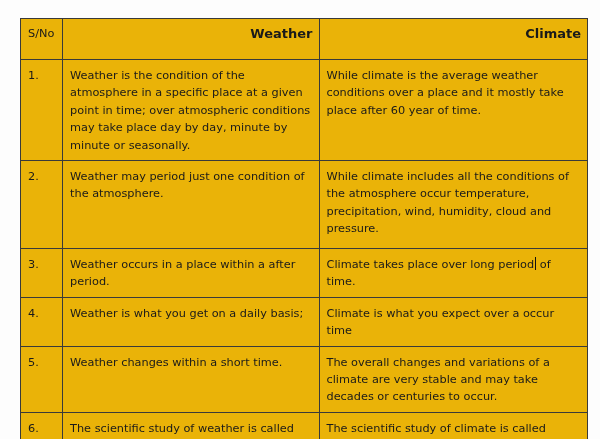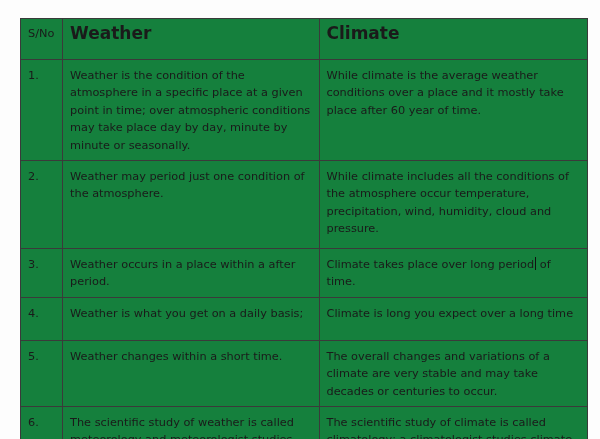--- a/index.html
+++ b/index.html
@@ -31,26 +31,26 @@
   }
   #doc-table td, #doc-table th {
     border: 1px solid #3a3a3a;
     vertical-align: top;
     padding: 7px 6px 6px 7px;
     font-size: 11.3px;
     line-height: 17.4px;
     font-weight: normal;
     text-align: left;
     color: #1a1a1a;
-    background: #15803d;
+    background: #eab308;
   }
   #doc-table thead th {
     font-weight: bold;
-    text-align: left;
-    font-size: 17px;
+    text-align: right;
+    font-size: 13px;
     height: 28px;
     padding-top: 6px;
     vertical-align: top;
   }
   #doc-table thead th.col-sno {
     font-weight: normal;
     text-align: left;
     font-size: 11.3px;
   }
   .col-sno {
@@ -125,21 +125,21 @@
           <td>
             <span class="cell-text">Climate takes place over long period<span class="caret"></span> of time.</span>
           </td>
         </tr>
         <tr style="height: 43px;">
           <td class="cell-sno">4.</td>
           <td>
             <span class="cell-text">Weather is what you get on a daily basis;</span>
           </td>
           <td>
-            <span class="cell-text">Climate is long you expect over a long time</span>
+            <span class="cell-text">Climate is what you expect over a occur time</span>
           </td>
         </tr>
         <tr style="height: 53px;">
           <td class="cell-sno">5.</td>
           <td>
             <span class="cell-text">Weather changes within a short time.</span>
           </td>
           <td>
             <span class="cell-text">The overall changes and variations of a climate are very stable and may take decades or centuries to occur.</span>
           </td>

